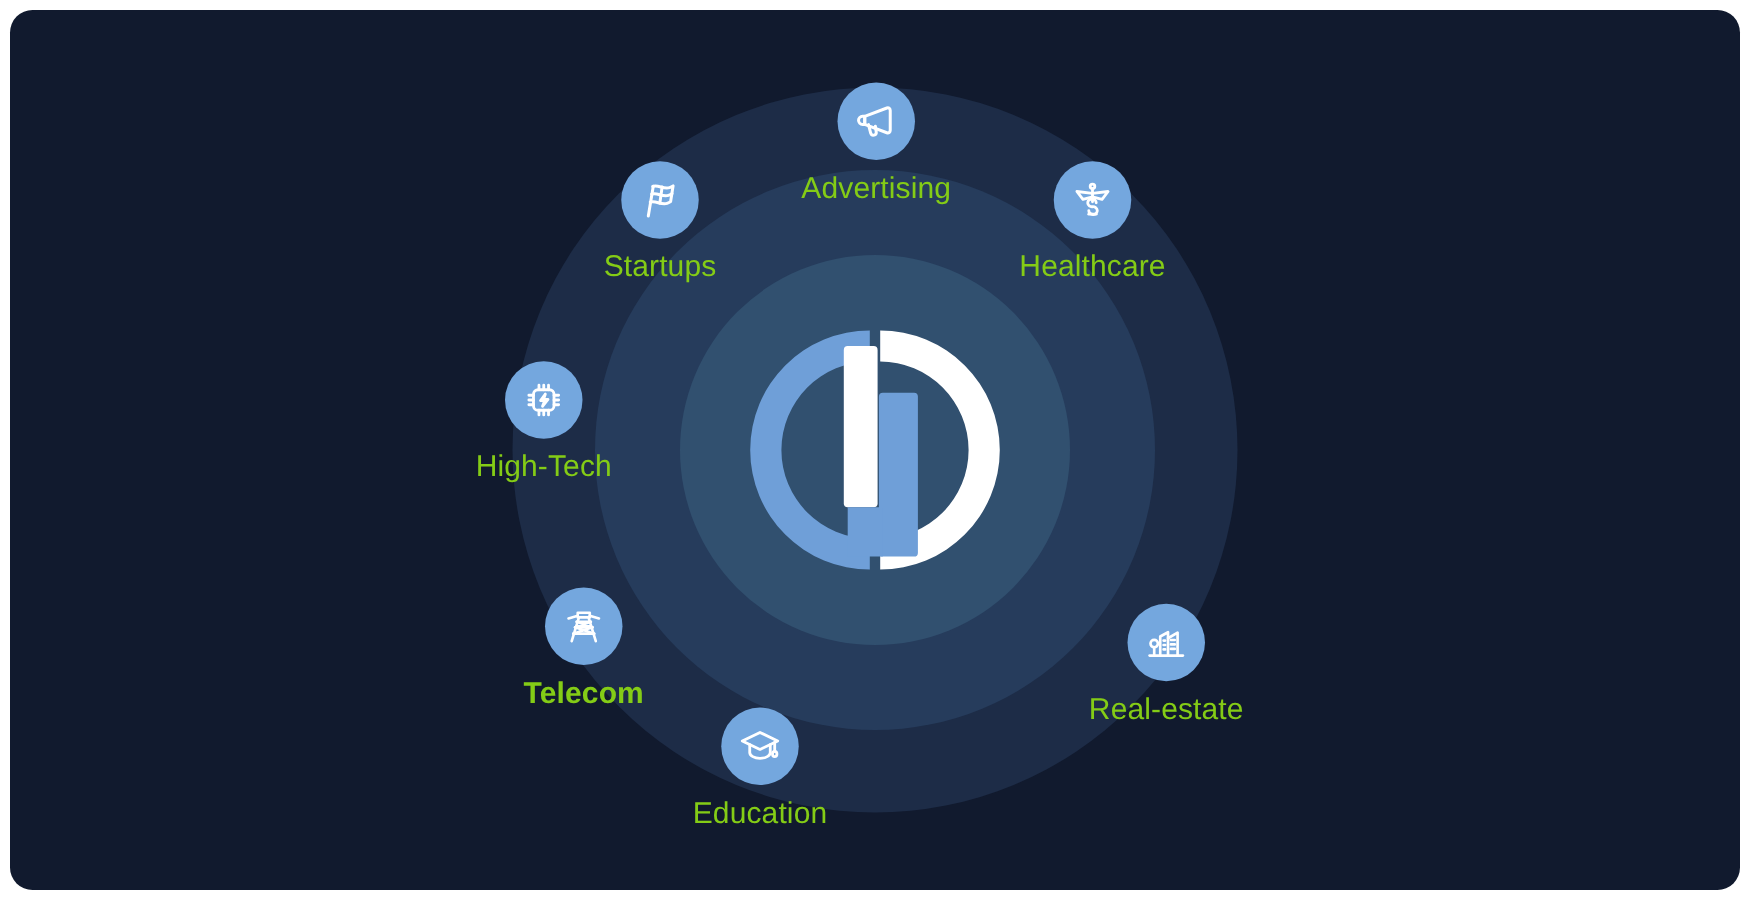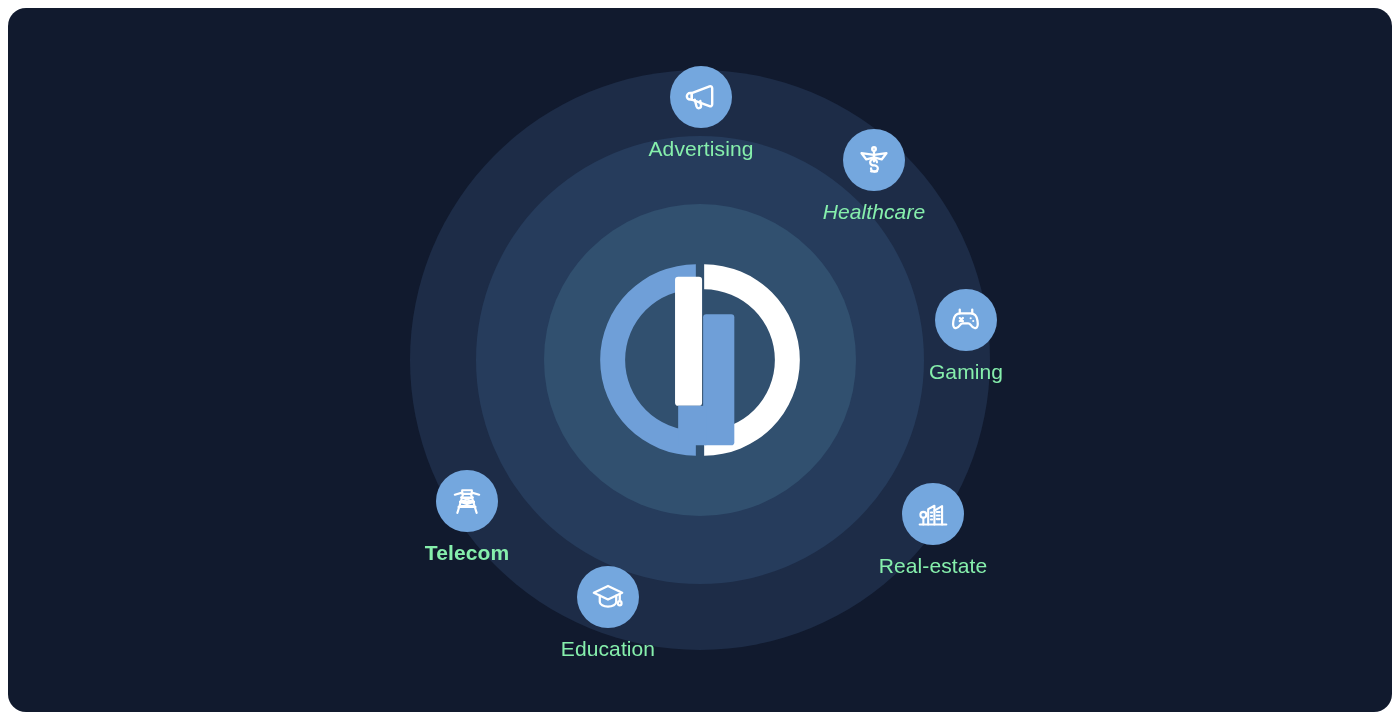--- a/index.html
+++ b/index.html
@@ -75,22 +75,22 @@
     justify-content: center;
     box-sizing: border-box;
   }
   .node-icon svg {
     width: 34px;
     height: 34px;
     display: block;
   }
   .node-label {
     margin-top: 9px;
-    color: #86efac;
-    font-size: 21px;
+    color: #84cc16;
+    font-size: 24px;
     font-family: "Liberation Sans", sans-serif;
     letter-spacing: 0.1px;
     white-space: nowrap;
   }
 </style>
 </head>
 <body>
 
 <div id="canvas">
 
@@ -117,48 +117,60 @@
     <div class="node-icon">
       <svg viewBox="0 0 24 24" fill="none" stroke="#ffffff" stroke-width="1.7" stroke-linecap="round" stroke-linejoin="round">
         <path d="M5.5 9.2 L18 4.5 c1 -0.4 1.9 0.3 1.9 1.4 v11.2 c0 1.1 -0.9 1.8 -1.9 1.4 L5.5 13.8 z"></path>
         <path d="M5.5 9.2 H4.3 a2.2 2.2 0 0 0 0 4.6 h1.2 z"></path>
         <path d="M7.6 13.9 l1.3 4.9 a1.6 1.6 0 0 0 3.1 -0.7 l-0.5 -3.3"></path>
       </svg>
     </div>
     <div class="node-label">Advertising</div>
   </div>
 
-
-  <div class="node" style="left:866px; top:121px;font-style:italic;">
+  <div class="node" style="left:520px; top:121px;">
+    <div class="node-icon">
+      <svg viewBox="0 0 24 24" fill="none" stroke="#ffffff" stroke-width="1.7" stroke-linecap="round" stroke-linejoin="round">
+        <path d="M5.4 21 L8.2 4.2"></path>
+        <path d="M7.9 4.3 C11 3.1 14 6.2 17.4 5 C18.6 4.6 19.4 4 19.4 4 L18 12.9 C18 12.9 17.2 13.5 16 13.9 C12.6 15.1 9.6 12 6.5 13.2"></path>
+        <path d="M13.2 4.6 L11.9 13.8"></path>
+        <path d="M7.3 8.7 C10.4 7.5 13.4 10.6 16.8 9.4 C18 9 18.8 8.4 18.8 8.4"></path>
+      </svg>
+    </div>
+    <div class="node-label">Startups</div>
+  </div>
+
+  <div class="node" style="left:866px; top:121px;">
     <div class="node-icon">
       <svg viewBox="0 0 24 24" fill="none" stroke="#ffffff" stroke-width="1.6" stroke-linecap="round" stroke-linejoin="round">
         <circle cx="12" cy="4.3" r="1.3"></circle>
         <path d="M12 5.6 V10"></path>
         <path d="M12 8.3 L3.2 7.2 L6.6 11.6 L12 10.2 L17.4 11.6 L20.8 7.2 Z"></path>
         <path d="M12 10.2 V13"></path>
         <path d="M14.1 13.6 a2.4 2.2 0 1 0 -2.1 2.2 a2.4 2.2 0 1 1 -2.1 2.2"></path>
         <path d="M9.9 20 h4.2"></path>
       </svg>
     </div>
     <div class="node-label">Healthcare</div>
   </div>
 
-
-  <div class="node" style="left:958px; top:281px;">
+  <div class="node" style="left:427px; top:281px;">
     <div class="node-icon">
       <svg viewBox="0 0 24 24" fill="none" stroke="#ffffff" stroke-width="1.6" stroke-linecap="round" stroke-linejoin="round">
-        <path d="M8.6 7.4 h6.8 c2.8 0 4.2 2.2 4.7 5.1 c0.4 2.3 0.6 4.6 -1.3 5.2 c-1.6 0.5 -2.6 -0.9 -3.5 -2.2 c-0.5 -0.7 -1 -1.1 -1.8 -1.1 h-3.8 c-0.8 0 -1.3 0.4 -1.8 1.1 c-0.9 1.3 -1.9 2.7 -3.5 2.2 c-1.9 -0.6 -1.7 -2.9 -1.3 -5.2 c0.5 -2.9 1.9 -5.1 4.7 -5.1 z"></path>
-        <path d="M7.6 4.6 V7.4 M16.4 4.6 V7.4"></path>
-        <path d="M7.6 10.6 L9.8 12.8 M9.8 10.6 L7.6 12.8"></path>
-        <circle cx="15.3" cy="10.8" r="0.75" fill="#ffffff" stroke="none"></circle>
-        <circle cx="17.1" cy="12.7" r="0.75" fill="#ffffff" stroke="none"></circle>
-      </svg>
-    </div>
-    <div class="node-label">Gaming</div>
-  </div>
+        <rect x="6.2" y="6.2" width="11.6" height="11.6" rx="2.6"></rect>
+        <path d="M9.3 6.2 V3.6 M12 6.2 V3.6 M14.7 6.2 V3.6"></path>
+        <path d="M9.3 17.8 V20.4 M12 17.8 V20.4 M14.7 17.8 V20.4"></path>
+        <path d="M6.2 9.3 H3.6 M6.2 12 H3.6 M6.2 14.7 H3.6"></path>
+        <path d="M17.8 9.3 H20.4 M17.8 12 H20.4 M17.8 14.7 H20.4"></path>
+        <path d="M12.9 8.6 L10.2 12.3 h2.4 l-1.3 3.3 l3.1 -4 h-2.5 z"></path>
+      </svg>
+    </div>
+    <div class="node-label">High-Tech</div>
+  </div>
+
 
   <div class="node" style="left:459px; top:462px;font-weight:bold;">
     <div class="node-icon">
       <svg viewBox="0 0 24 24" fill="none" stroke="#ffffff" stroke-width="1.5" stroke-linecap="round" stroke-linejoin="round">
         <path d="M8.6 4.4 h6.8 v2.6 h-6.8 z"></path>
         <path d="M9.3 7 L5.2 20.4 M14.7 7 L18.8 20.4"></path>
         <path d="M3.4 7.6 L8.6 6.1 M20.6 7.6 L15.4 6.1"></path>
         <path d="M8 9.5 h8 M7.1 12.6 h9.8 M6.1 16.2 h11.8"></path>
         <path d="M8 9.5 L16.9 12.6 M16 9.5 L7.1 12.6"></path>
         <path d="M7.1 12.6 L17.9 16.2 M16.9 12.6 L6.1 16.2"></path>

